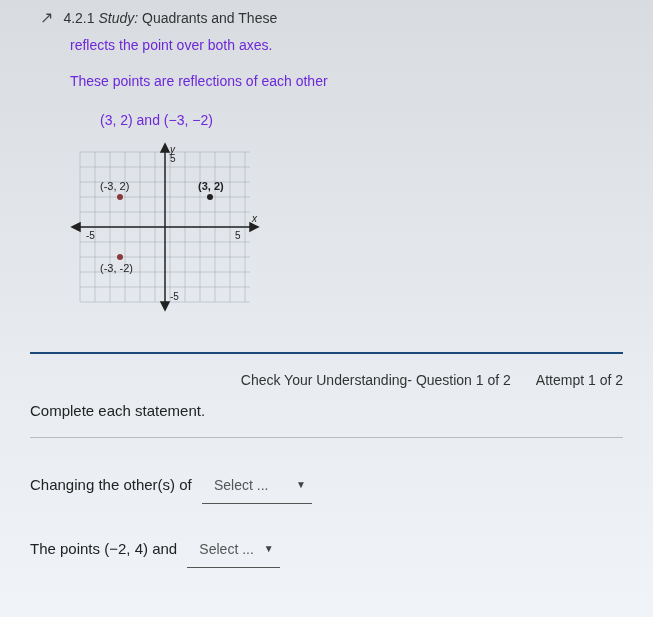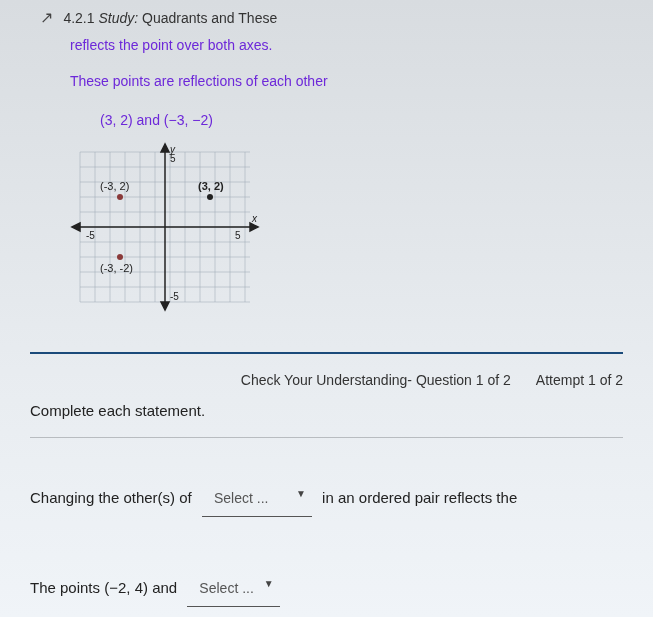--- a/index.html
+++ b/index.html
@@ -107,23 +107,24 @@
       padding: 28px 30px 0 30px;
       font-size: 15px;
       color: #222;
       line-height: 2.2;
     }
     .statement {
       margin-bottom: 22px;
     }
     .select-box {
       display: inline-flex;
+      align-items: center;
       border-bottom: 1px solid #555;
       padding: 0 6px 2px 12px;
-      margin: 17px 6px;
+      margin: 4px 6px;
       color: #555;
       font-size: 14px;
       cursor: pointer;
       min-width: 110px;
       justify-content: space-between;
       gap: 20px;
       vertical-align: baseline;
     }
     .select-box.small {
       min-width: 90px;
@@ -226,21 +227,21 @@
   <hr class="thin-divider">
 </div>
 
 <div class="statements">
   <div class="statement">
     <span>Changing the other(s) of</span>
     <span class="select-box">
       <span>Select ...</span>
       <span class="caret">▼</span>
     </span>
-    <span>in an ordered pair reflects the</span><br>
+    <br>
   </div>
 
   <div class="statement">
     <span>The points (−2, 4) and</span>
     <span class="select-box small">
       <span>Select ...</span>
       <span class="caret">▼</span>
     </span>
   </div>
 </div>

